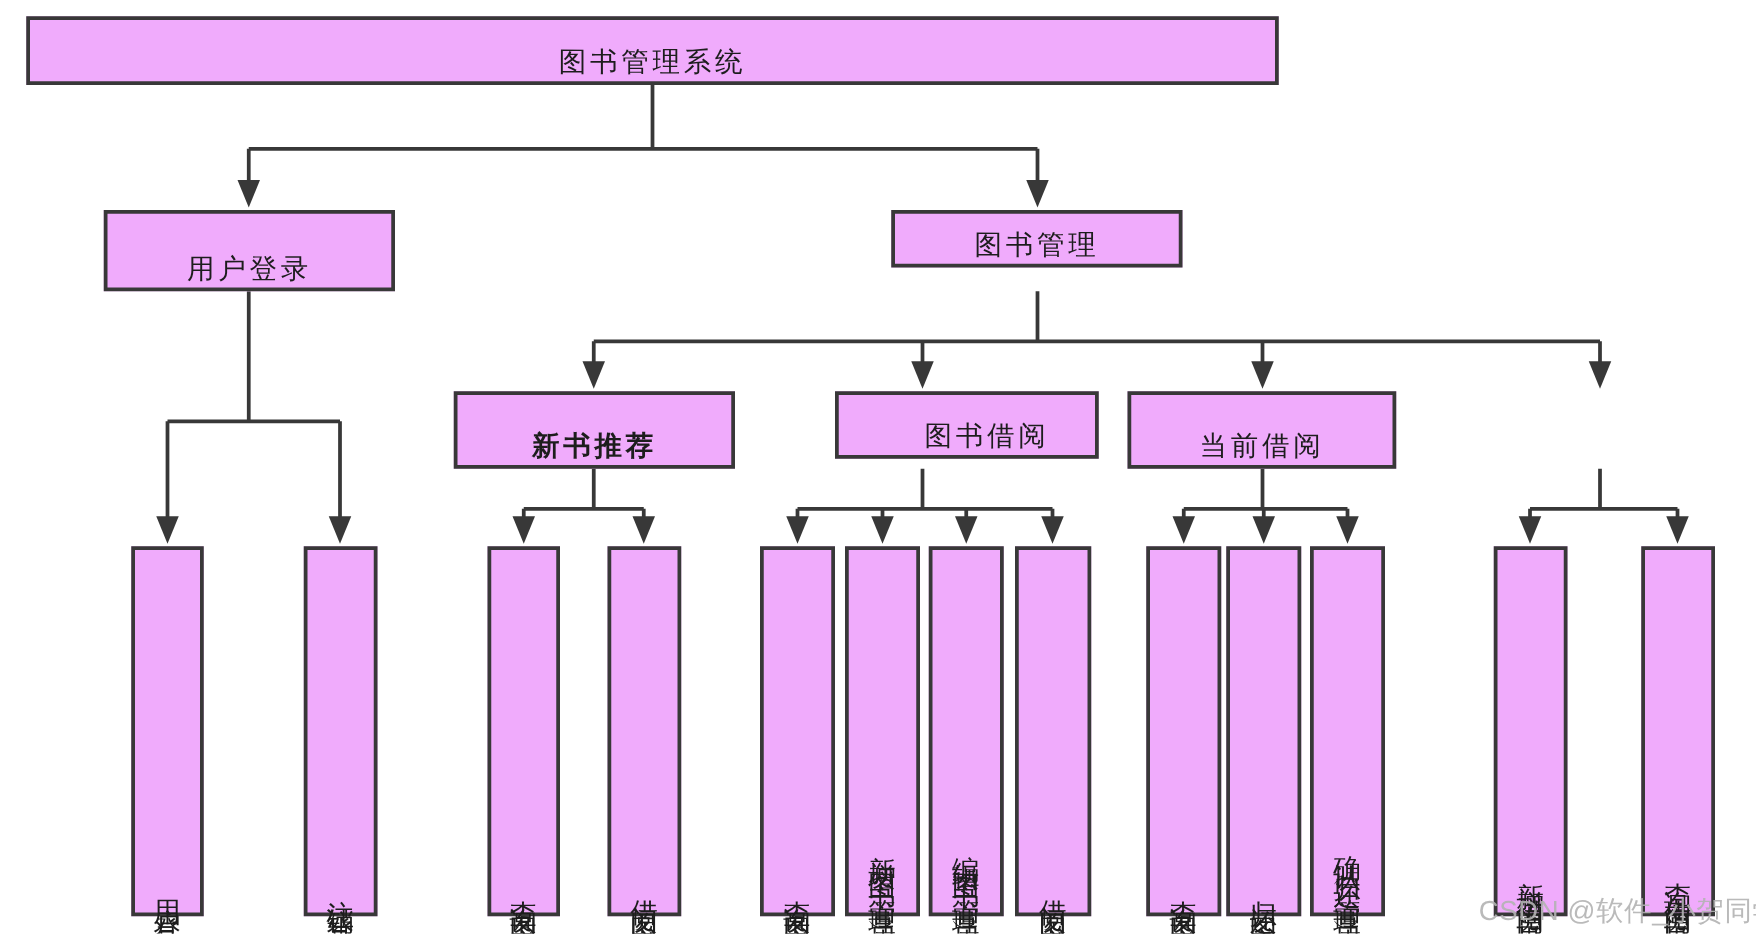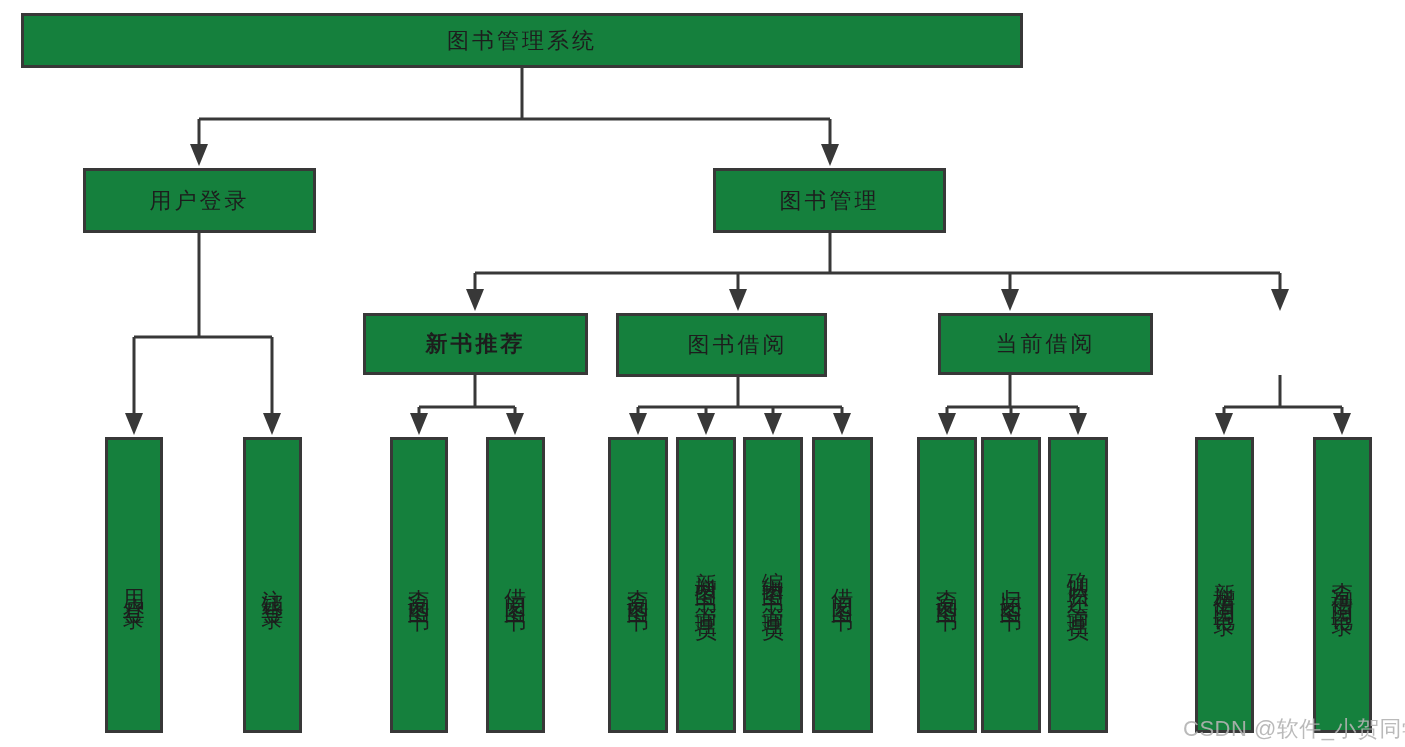--- a/index.html
+++ b/index.html
@@ -6,24 +6,24 @@
   .canvas {
     position:relative;
     width:1405px; height:747px;
     background:#ffffff;
     font-family:"Liberation Sans","DejaVu Sans",sans-serif;
     overflow:hidden;
   }
   svg.connectors { position:absolute; left:0; top:0; z-index:1; }
   .box {
     position:absolute;
-    background:#15803d;
+    background:#f0abfc;
     border:3px solid #383838;
     box-sizing:border-box;
-    display:flex; align-items:center; justify-content:center;
+    display:flex; align-items:flex-end; justify-content:center;
     color:#1d1d1d;
     z-index:2;
   }
   .h-label {
     font-size:22px;
     letter-spacing:3px;
     white-space:nowrap;
     color:#1d1d1d;
   }
   .v-label {
@@ -95,31 +95,31 @@
     </g>
   </svg>
 
   <div class="box" style="left:21px; top:13px; width:1002px; height:55px;">
     <span class="h-label">图书管理系统</span>
   </div>
 
   <div class="box" style="left:83px; top:168px; width:233px; height:65px;">
     <span class="h-label">用户登录</span>
   </div>
-  <div class="box" style="left:713px; top:168px; width:233px; height:65px;">
+  <div class="box" style="left:713px; top:168px; width:233px; height:46px;">
     <span class="h-label">图书管理</span>
   </div>
 
   <div class="box" style="left:363px; top:313px; width:225px; height:62px;font-weight:bold;">
     <span class="h-label">新书推荐</span>
   </div>
-  <div class="box" style="left:616px; top:313px; width:211px; height:64px;padding-left:32px;">
+  <div class="box" style="left:668px; top:313px; width:211px; height:54px;padding-left:32px;">
     <span class="h-label">图书借阅</span>
   </div>
-  <div class="box" style="left:902px; top:313px; width:215px; height:62px;margin-left:36px;">
+  <div class="box" style="left:902px; top:313px; width:215px; height:62px;">
     <span class="h-label">当前借阅</span>
   </div>
 
   <div class="box" style="left:105px; top:437px; width:58px; height:296px;">
     <span class="v-label">用户登录</span>
   </div>
   <div class="box" style="left:243px; top:437px; width:59px; height:296px;">
     <span class="v-label">注销登录</span>
   </div>
 

